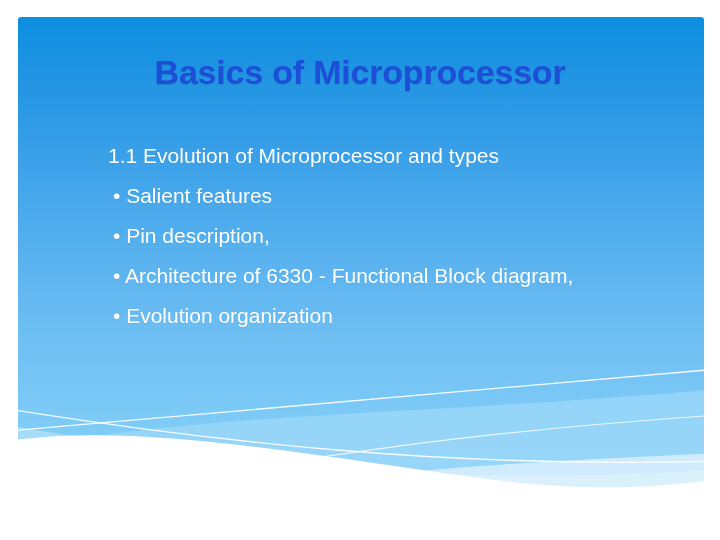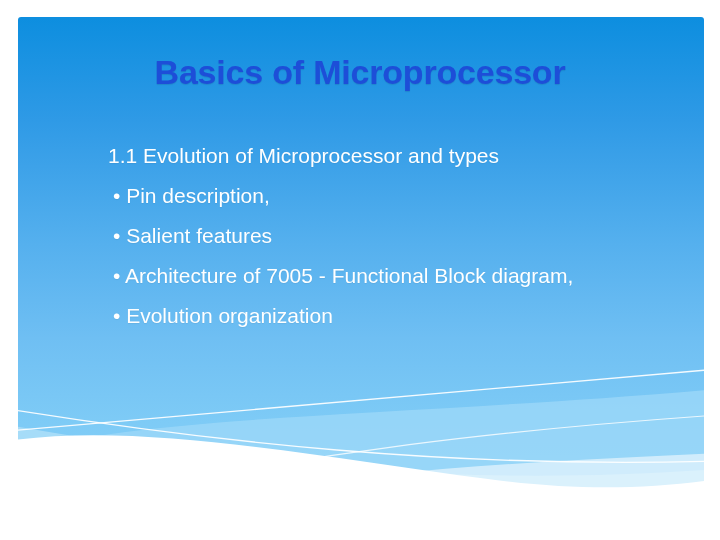--- a/index.html
+++ b/index.html
@@ -116,19 +116,19 @@
         <path d="M -10 392 C 190 424 430 452 700 444" fill="none" stroke="#ffffff" stroke-width="1.4" opacity="0.92"></path>
         <path d="M 120 473 C 300 436 470 414 700 398" fill="none" stroke="#ffffff" stroke-width="1.2" opacity="0.80"></path>
       </g>
     </svg>
   </div>
 
   <div id="title">Basics of Microprocessor</div>
 
   <div id="body-block">
     <div class="line">1.1 Evolution of Microprocessor and types</div>
+    <div class="line indent">• Salient features</div>
     <div class="line indent">• Pin description,</div>
-    <div class="line indent">• Salient features</div>
-    <div class="line wrap">• Architecture of 7005 - Functional Block diagram,</div>
+    <div class="line wrap">• Architecture of 6330 - Functional Block diagram,</div>
     <div class="line indent">• Evolution organization</div>
   </div>
 
 </div>
 
 </body></html>

